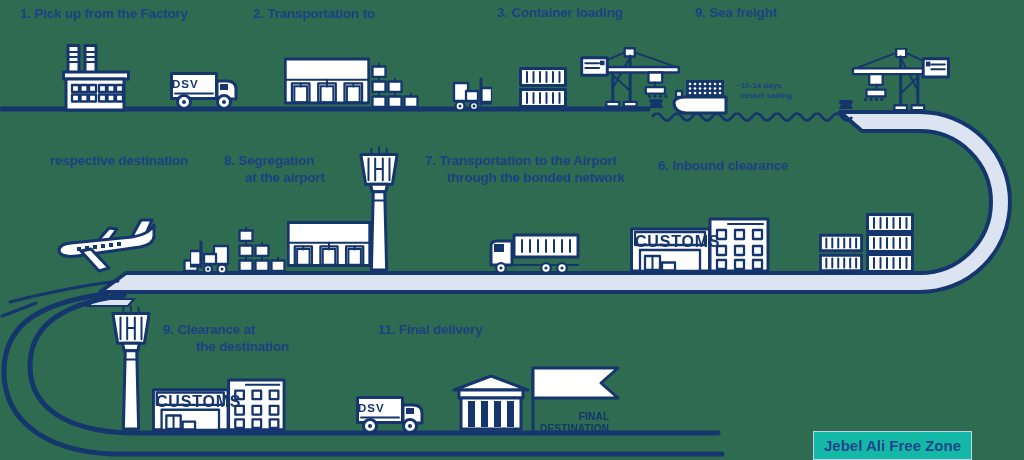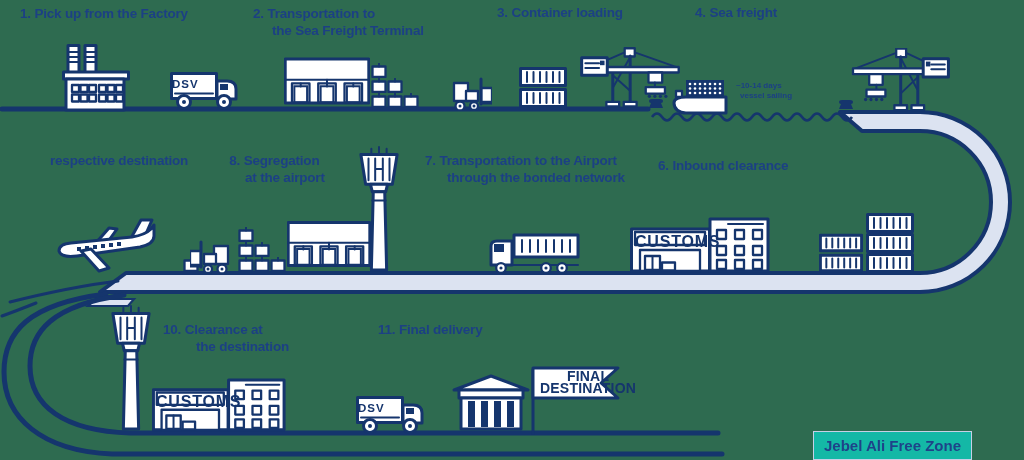--- a/index.html
+++ b/index.html
@@ -16,21 +16,21 @@
   .road{fill:none;stroke:#15356d;stroke-width:5;stroke-linecap:round;}
   .wave{fill:none;stroke:#15356d;stroke-width:2.6;}
   .lbl{position:absolute;color:#1c4084;font-weight:700;font-size:13.5px;line-height:17px;
        letter-spacing:-0.2px;white-space:nowrap;}
   .lbl div{white-space:nowrap;}
   .note{position:absolute;color:#1c4084;font-weight:700;font-size:8px;line-height:9.5px;
         white-space:nowrap;}
   .icontxt{position:absolute;color:#15356d;font-weight:700;text-align:left;white-space:nowrap;}
   .dsv{font-size:11.5px;letter-spacing:1px;}
   .customs{font-size:16px;letter-spacing:0.8px;}
-  .flagtxt{font-size:14px;line-height:11.5px;text-align:center;letter-spacing:0.2px;}
+  .flagtxt{font-size:10px;line-height:11.5px;text-align:right;letter-spacing:0.2px;margin-top:40px;}
   .badge{position:absolute;left:813px;top:431px;width:157px;height:27px;background:#14b8a6;
          border:1px solid #c7d0e6;display:flex;align-items:center;justify-content:center;
          color:#1e4289;font-weight:700;font-size:15px;}
 </style>
 </head>
 <body>
 
 <div class="canvas">
 
 <svg width="1024" height="460" viewBox="0 0 1024 460">
@@ -298,50 +298,49 @@
     <path class="ln" d="M533,370 V433"></path>
     <path class="sf" d="M533,368 H618 L601,383 L618,398 H533 Z"></path>
   </g>
 </svg>
 
 <div class="lbl" style="left:20px;top:5px;">
   <div>1. Pick up from the Factory</div>
 </div>
 <div class="lbl" style="left:253px;top:5px;">
   <div>2. Transportation to</div>
-  <div style="padding-left:19px;">the Sea Freight Terminal</div>
 </div>
 <div class="lbl" style="left:497px;top:4px;">
   <div>3. Container loading</div>
 </div>
 <div class="lbl" style="left:695px;top:4px;">
-  <div>4. Sea freight</div>
+  <div>9. Sea freight</div>
 </div>
 <div class="note" style="left:736px;top:81px;">
   <div>~10-14 days</div>
   <div style="padding-left:4px;">vessel sailing</div>
 </div>
 
 <div class="lbl" style="left:28px;top:152px;">
   <div style="padding-left:22px;">respective destination</div>
 </div>
-<div class="lbl" style="left:224px;top:152px;text-align:center;">
+<div class="lbl" style="left:224px;top:152px;">
   <div>8. Segregation</div>
   <div style="padding-left:21px;">at the airport</div>
 </div>
 <div class="lbl" style="left:425px;top:152px;">
   <div>7. Transportation to the Airport</div>
   <div style="padding-left:22px;">through the bonded network</div>
 </div>
 <div class="lbl" style="left:658px;top:157px;">
   <div>6. Inbound clearance</div>
 </div>
 
 <div class="lbl" style="left:163px;top:321px;">
-  <div>10. Clearance at</div>
+  <div>9. Clearance at</div>
   <div style="padding-left:33px;">the destination</div>
 </div>
 <div class="lbl" style="left:378px;top:321px;">
   <div>11. Final delivery</div>
 </div>
 
 <div class="icontxt dsv" style="left:172px;top:78px;width:44px;">DSV</div>
 <div class="icontxt dsv" style="left:358px;top:402px;width:44px;">DSV</div>
 <div class="icontxt customs" style="left:635px;top:233px;width:70px;">CUSTOMS</div>
 <div class="icontxt customs" style="left:156px;top:393px;width:68px;">CUSTOMS</div>

